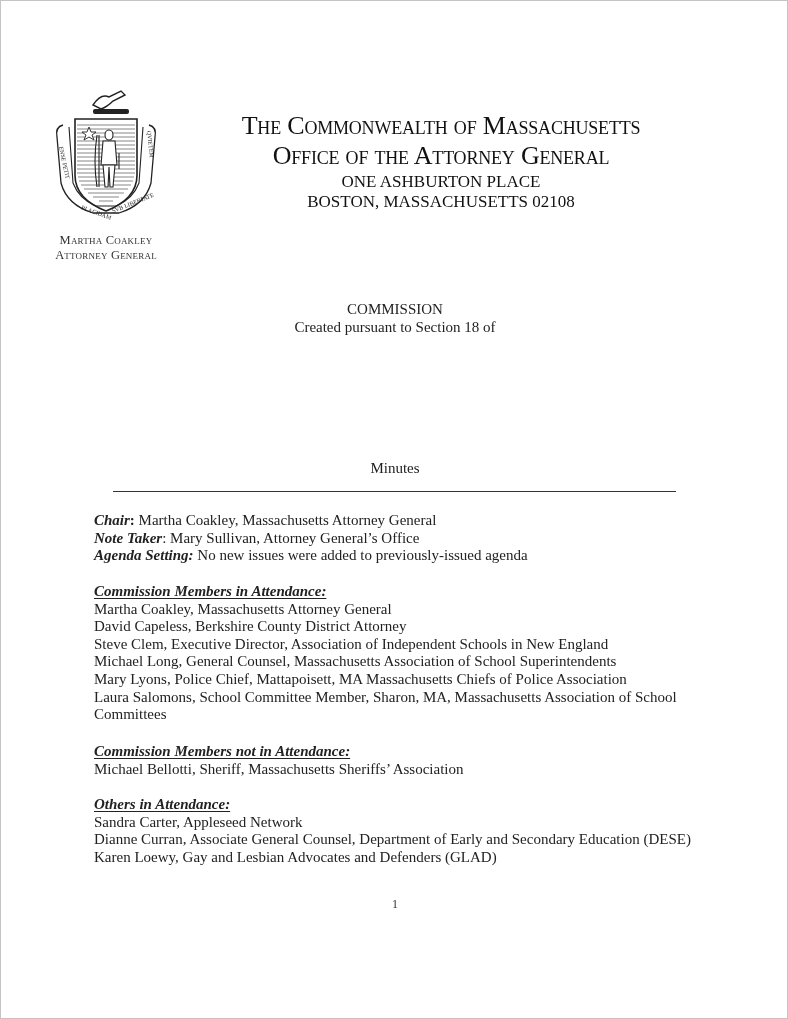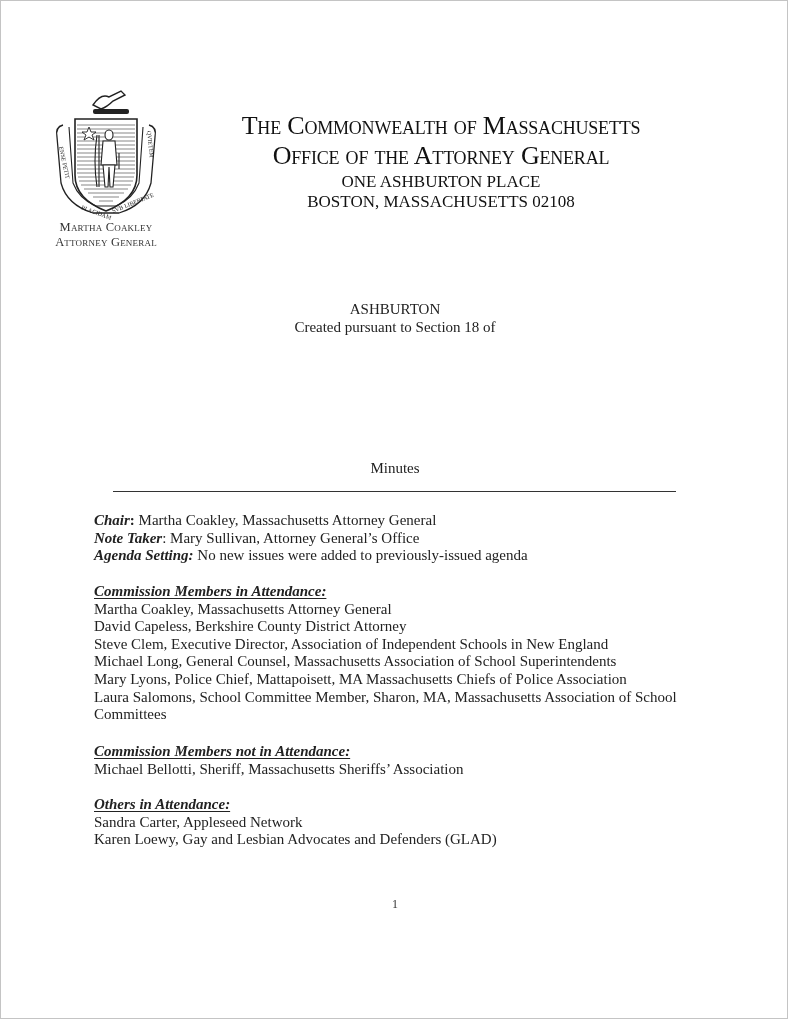--- a/index.html
+++ b/index.html
@@ -4,21 +4,21 @@
   <style>
     html, body { margin: 0; padding: 0; background: #ffffff; }
     body { width: 788px; height: 1019px; position: relative; overflow: hidden; }
     .page {
       position: absolute; left: 0; top: 0; width: 786px; height: 1017px;
       border: 1px solid #c4c4c4; background: #fff;
       font-family: "Liberation Serif", "DejaVu Serif", serif; color: #1a1a1a;
     }
     .seal { position: absolute; left: 40px; top: 86px; width: 130px; height: 135px; }
     .ag-name {
-      position: absolute; left: 30px; top: 219px; width: 150px; text-align: center;
+      position: absolute; left: 30px; top: 232px; width: 150px; text-align: center;
       font-size: 12.5px; line-height: 15px; letter-spacing: 0.2px; color: #333;
     }
     .ag-name .sc { font-variant: small-caps; }
     .letterhead {
       position: absolute; left: 190px; top: 110px; width: 500px; text-align: center; color: #111;
     }
     .lh1 { font-size: 26px; line-height: 30px; font-variant: small-caps; letter-spacing: -0.2px; }
     .lh2 { font-size: 26px; line-height: 30px; font-variant: small-caps; letter-spacing: -0.2px; }
     .lh3 { font-size: 17px; line-height: 20px; margin-top: 1px; }
     .lh4 { font-size: 17px; line-height: 20px; font-family: Liberation Serif, serif; }
@@ -116,21 +116,21 @@
 
   <div class="letterhead">
     <div class="lh1">The Commonwealth of Massachusetts</div>
     <div class="lh2">Office of the Attorney General</div>
     <div class="lh3">ONE ASHBURTON PLACE</div>
     <div class="lh4">BOSTON, MASSACHUSETTS 02108</div>
   </div>
 
 
   <div class="center-block cb1">
-    <div>ASHBURTON</div>
+    <div>COMMISSION</div>
     <div>Created pursuant to Section 18 of</div>
   </div>
 
 
   <div class="center-block cb3">Minutes</div>
 
   <div class="rule"></div>
 
   <div class="body-text bt-top">
     <span class="line"><span class="label">Chair</span><b>:</b><span> Martha Coakley, Massachusetts Attorney General</span></span>
@@ -149,17 +149,18 @@
   </div>
 
   <div class="body-text bt-absent">
     <span class="line heading">Commission Members not in Attendance:</span>
     <span class="line">Michael Bellotti, Sheriff, Massachusetts Sheriffs’ Association</span>
   </div>
 
   <div class="body-text bt-others">
     <span class="line heading">Others in Attendance:</span>
     <span class="line">Sandra Carter, Appleseed Network</span>
+    <span class="line wrap">Dianne Curran, Associate General Counsel, Department of Early and Secondary Education (DESE)</span>
     <span class="line">Karen Loewy, Gay and Lesbian Advocates and Defenders (GLAD)</span>
   </div>
 
   <div class="pagenum">1</div>
 </div>
 
 </body></html>

